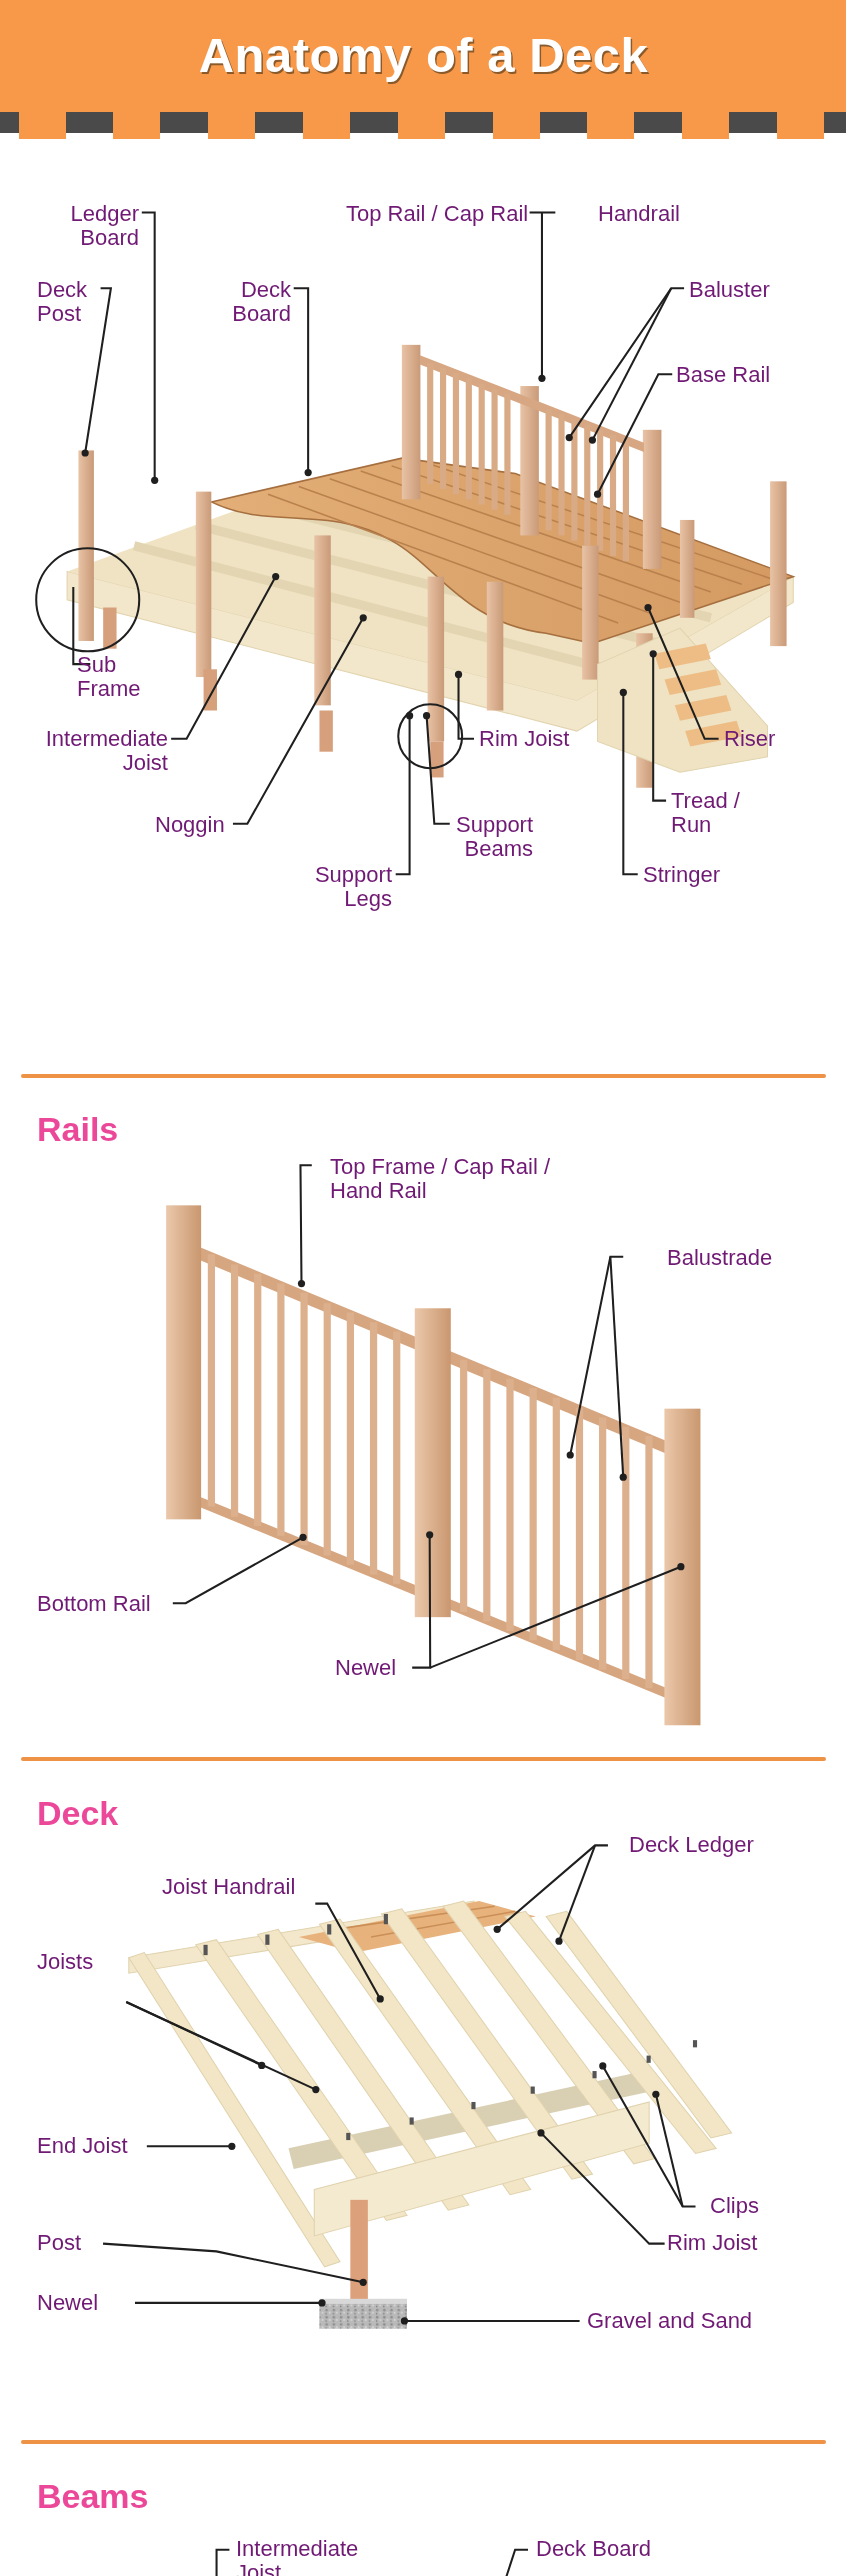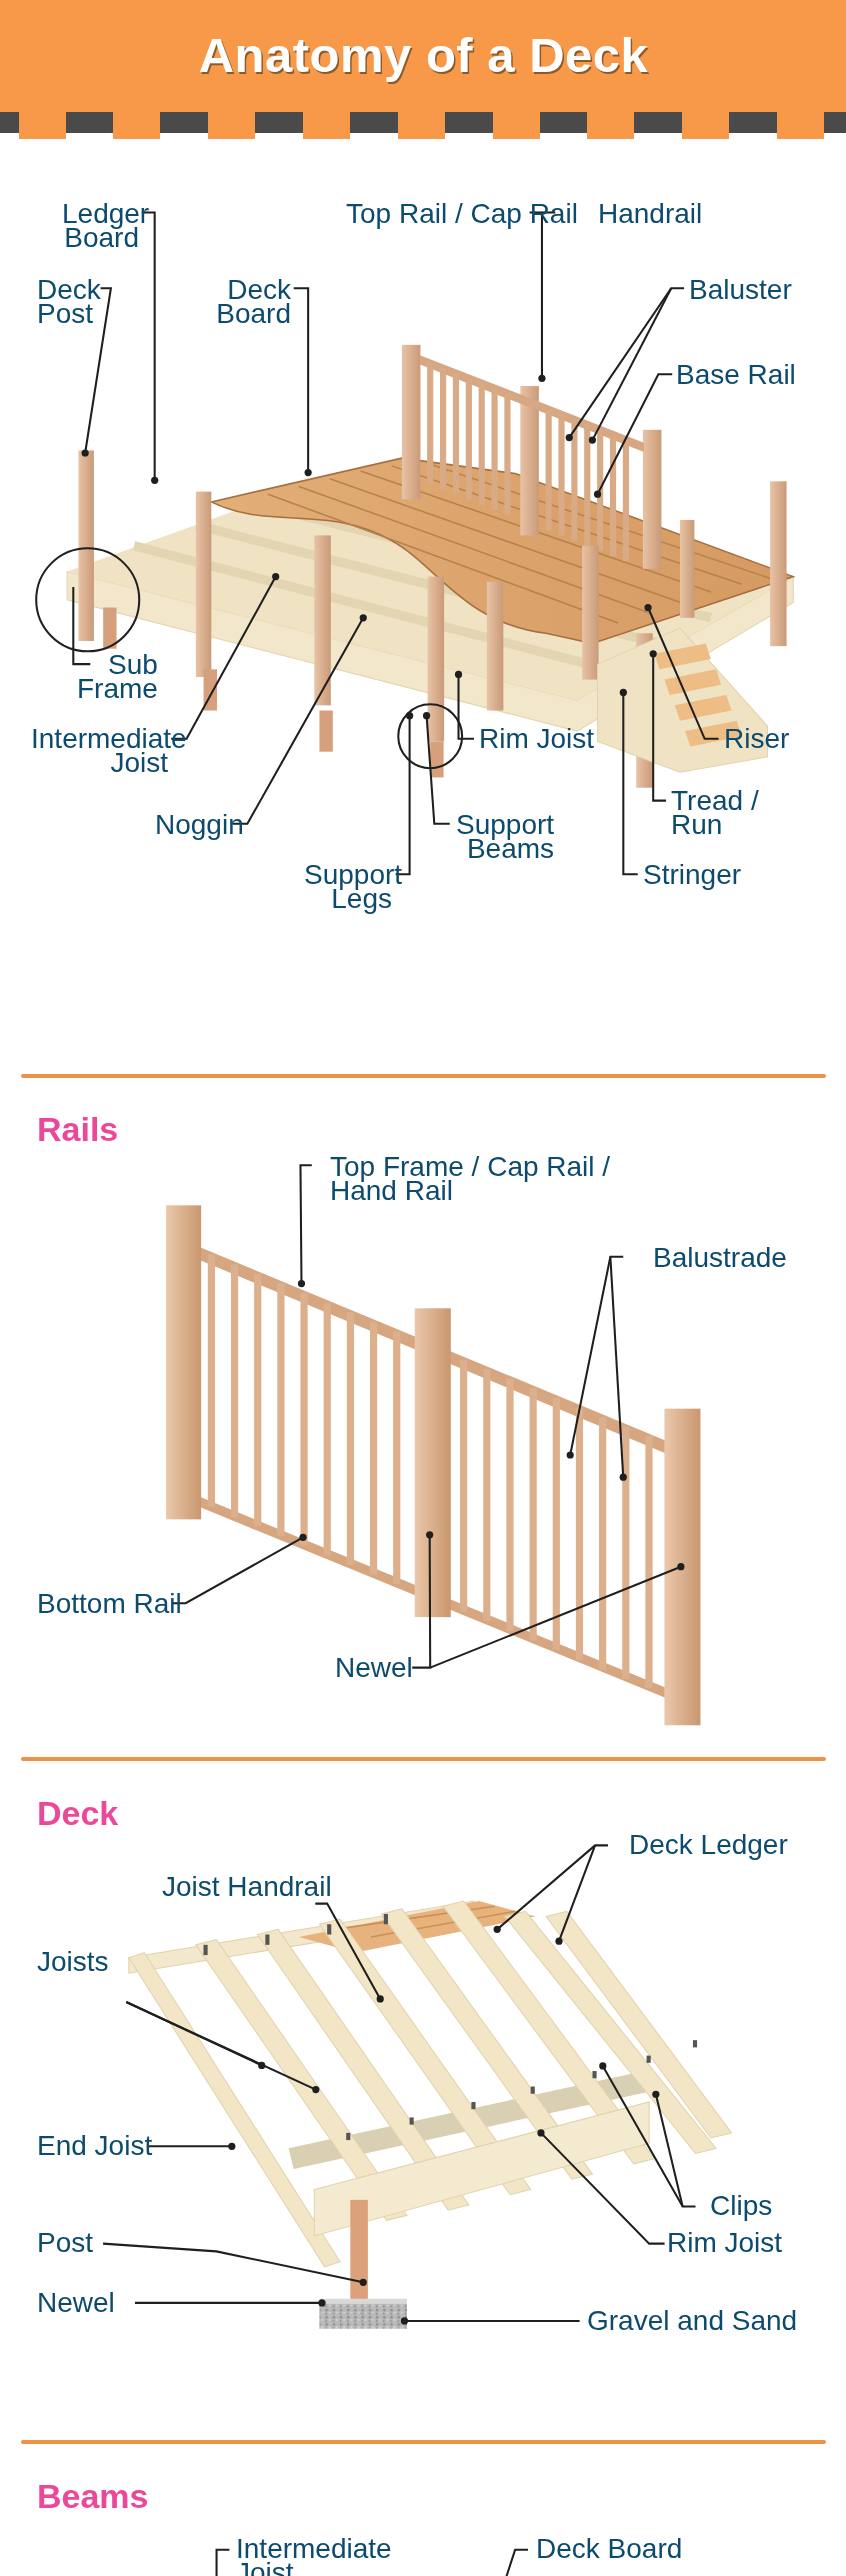--- a/index.html
+++ b/index.html
@@ -7,21 +7,21 @@
          font-family: "Liberation Sans", "DejaVu Sans", sans-serif; color: #2b2b2b; }
   .banner { position: absolute; left: 0; top: 0; width: 766px; height: 139px; }
   .banner-bg { position: absolute; left: 0; top: 0; width: 847px; height: 112px; background: #F8994A; }
   .banner-title { position: absolute; left: 0; top: 27px; width: 847px; text-align: center;
                   font-size: 49px; font-weight: bold; color: #ffffff; letter-spacing: 0.5px;
                   text-shadow: 1.5px 2.1px 0 #8a5a2b; }
   .dark-bar { position: absolute; left: 0; top: 112px; width: 847px; height: 20.6px; background: #4a4a4a; }
   .tooth { position: absolute; top: 112px; width: 47px; height: 27px; background: #F8994A; }
   .divider { position: absolute; left: 20.6px; width: 805px; height: 4.1px; background: #EE9245; border-radius: 2.1px; }
   .section-heading { position: absolute; left: 37px; font-size: 34px; font-weight: bold; color: #ec4899; }
-  .lbl { position: absolute; font-size: 28px; line-height: 24px; color: #0c4a6e; white-space: nowrap; }
+  .lbl { position: absolute; font-size: 22px; line-height: 24px; color: #701a75; white-space: nowrap; }
   .lbl.r { text-align: right; }
   svg.art { position: absolute; left: 0; }
   .leader { stroke: #1f1f1f; stroke-width: 4; fill: none; }
   .dot { fill: #1f1f1f; }
 </style>
 </head>
 <body>
 
 <div class="banner">
   <div class="banner-bg"></div>
@@ -170,21 +170,21 @@
 Board</span></div>
 <div class="lbl" style="left:37px;top:278px"><span style="white-space:pre">Deck
 Post</span></div>
 <div class="lbl r" style="left:216px;top:278px;width:75px"><span style="white-space:pre">Deck
 Board</span></div>
 <div class="lbl" style="left:346px;top:202px">Top Rail / Cap Rail</div>
 <div class="lbl" style="left:598px;top:202px">Handrail</div>
 <div class="lbl" style="left:689px;top:278px">Baluster</div>
 <div class="lbl" style="left:676px;top:363px">Base Rail</div>
 <div class="lbl" style="left:77px;top:653px">
-    <span style="white-space:pre;display:block;text-align:right">Sub
+    <span style="white-space:pre;display:block;text-align:left">Sub
 Frame</span>
   </div>
 <div class="lbl r" style="left:31px;top:727px;width:137px"><span style="white-space:pre">Intermediate
 Joist</span></div>
 <div class="lbl" style="left:155px;top:813px">Noggin</div>
 <div class="lbl r" style="left:304px;top:863px;width:88px"><span style="white-space:pre">Support
 Legs</span></div>
 <div class="lbl" style="left:456px;top:813px">
     <span style="white-space:pre;display:block;text-align:right">Support
 Beams</span>
@@ -246,21 +246,21 @@
       <circle cx="1107" cy="2825" r="7"></circle>
       <circle cx="1210" cy="2868" r="7"></circle>
     <circle cx="588" cy="2985" r="7"></circle>
       <circle cx="834" cy="2980" r="7"></circle>
       <circle cx="1322" cy="3042" r="7"></circle>
   </g>
 </svg>
 
 <div class="lbl" style="left:330px;top:1155px"><span style="white-space:pre">Top Frame / Cap Rail /
 Hand Rail</span></div>
-<div class="lbl" style="left:653px;top:1246px">Balustrade</div>
+<div class="lbl" style="left:667px;top:1246px">Balustrade</div>
 <div class="lbl" style="left:37px;top:1592px">Bottom Rail</div>
 <div class="lbl" style="left:335px;top:1656px">Newel</div>
 
 <div class="divider" style="top:1757px"></div>
 <div class="section-heading" style="top:1794px">Deck</div>
 
 <svg class="art" style="top:1834px" width="847" height="572" viewBox="0 3560 1644 1110">
 
   <polygon points="250,3800 920,3690 920,3720 250,3830" fill="#F3E8CC" stroke="#E0D2AD" stroke-width="2"></polygon>
 

